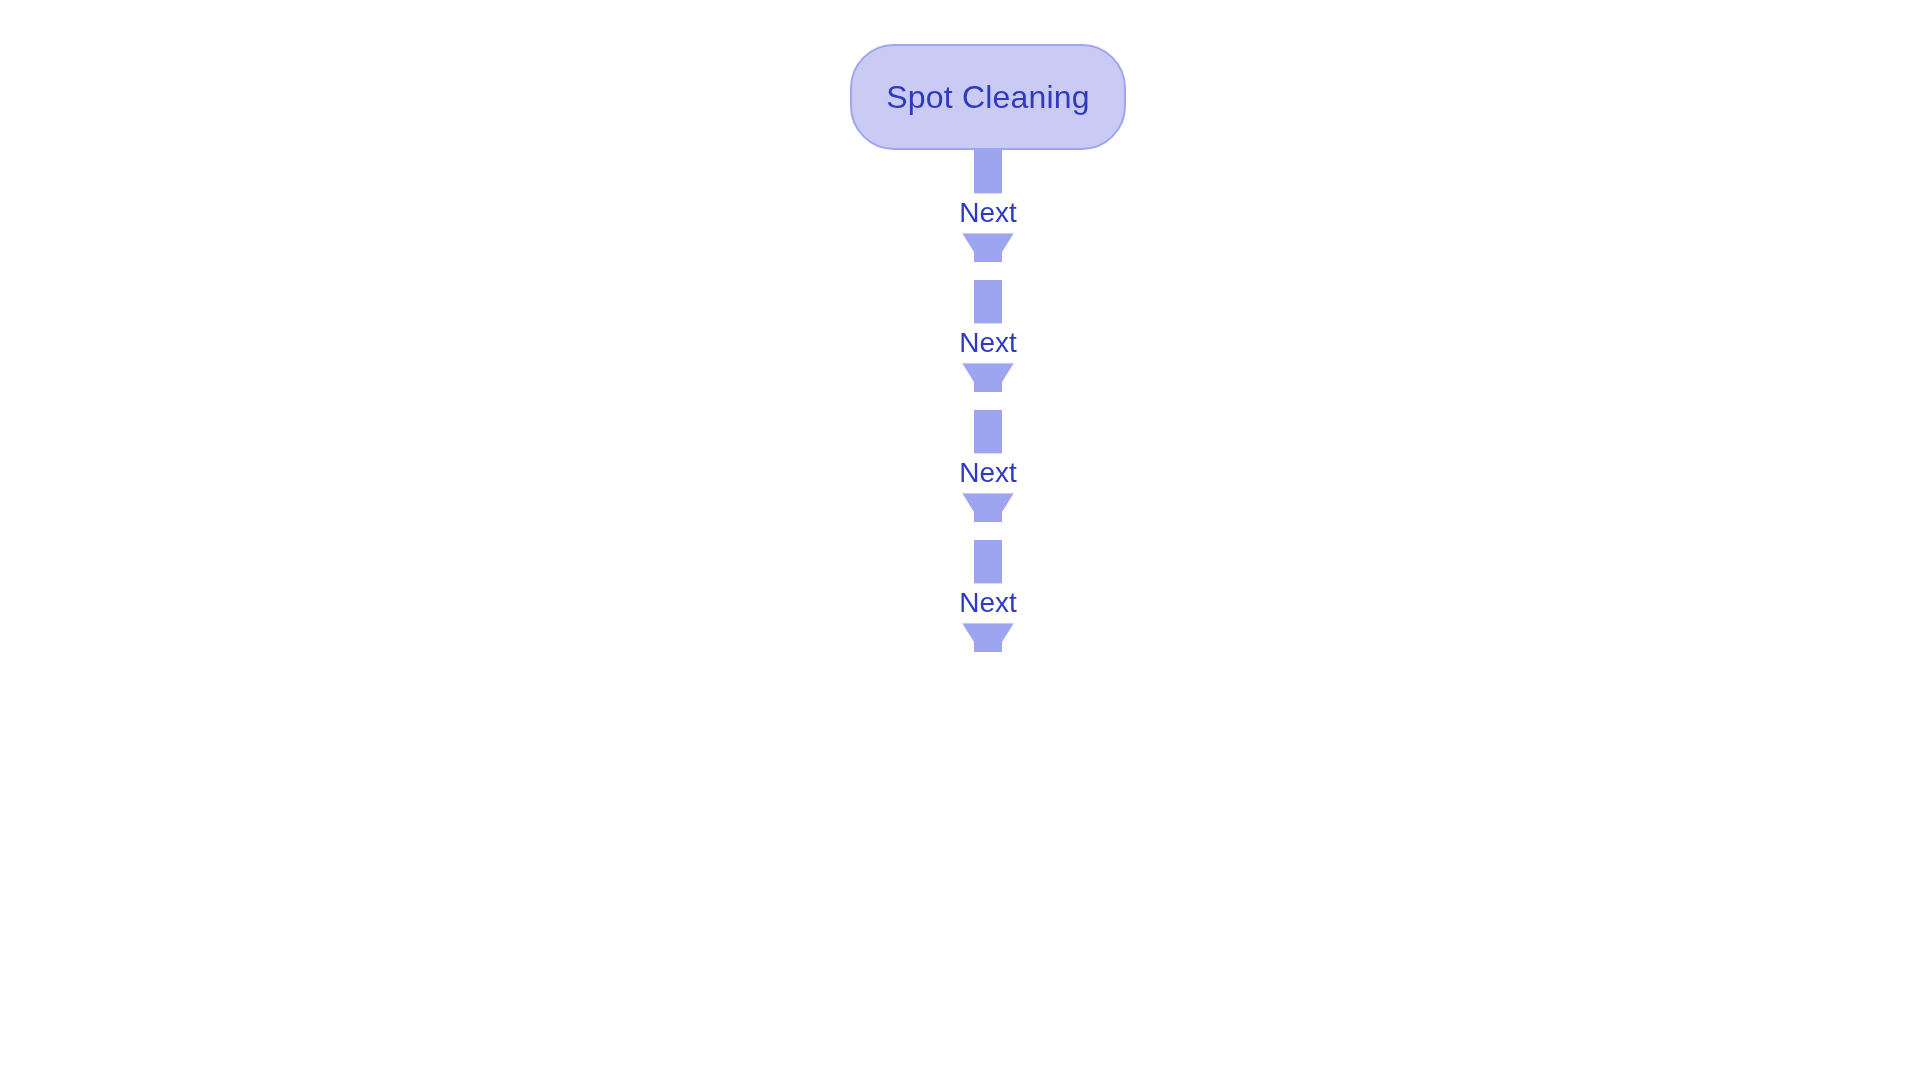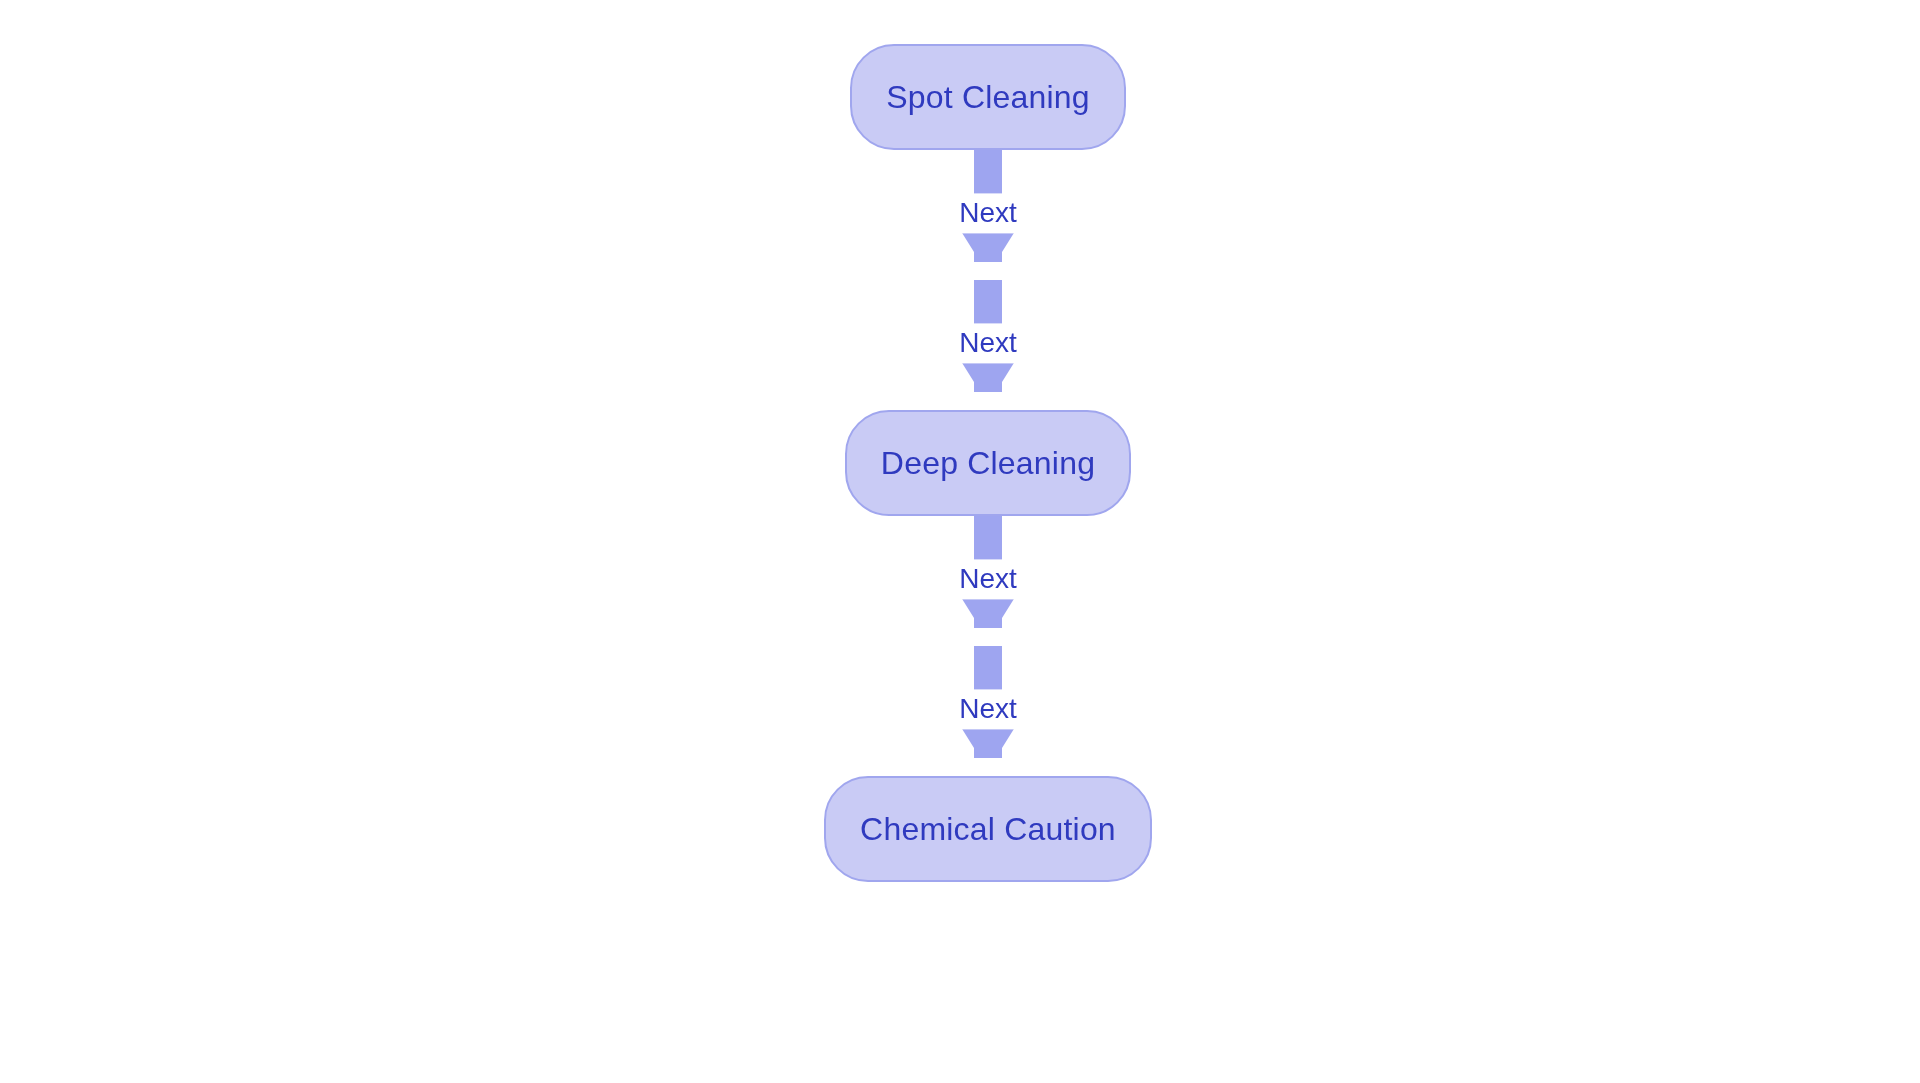--- a/index.html
+++ b/index.html
@@ -98,30 +98,28 @@
     <div class="edge-label">Next</div>
   </div>
 
 
   <div class="connector">
     <div class="line"></div>
     <div class="arrowhead"></div>
     <div class="edge-label">Next</div>
   </div>
 
-  <div class="node">Deep Cleaning</div>
 
   <div class="connector">
     <div class="line"></div>
     <div class="arrowhead"></div>
     <div class="edge-label">Next</div>
   </div>
 
 
   <div class="connector">
     <div class="line"></div>
     <div class="arrowhead"></div>
     <div class="edge-label">Next</div>
   </div>
 
-  <div class="node">Chemical Caution</div>
 
 </div>
 
 </body></html>

